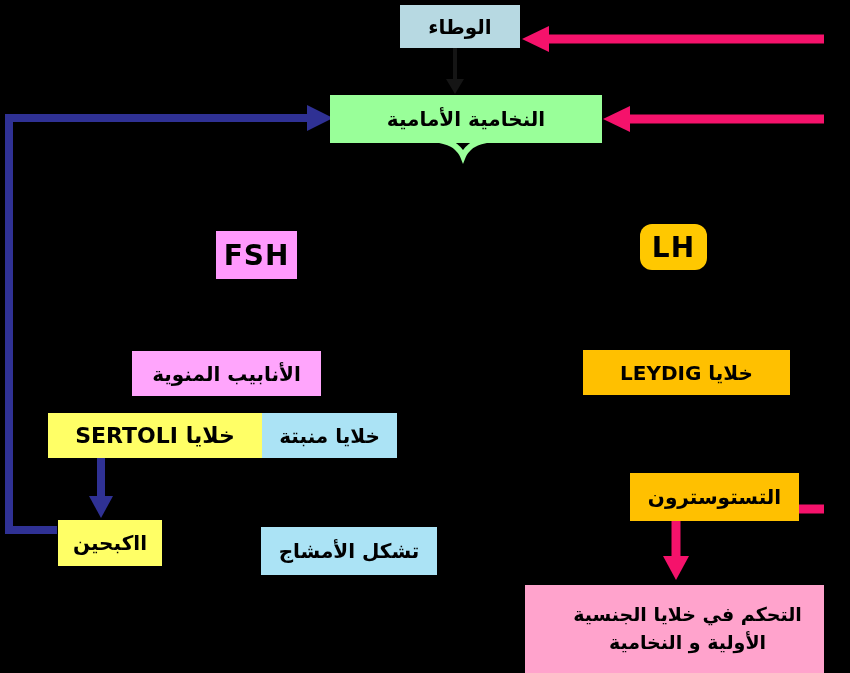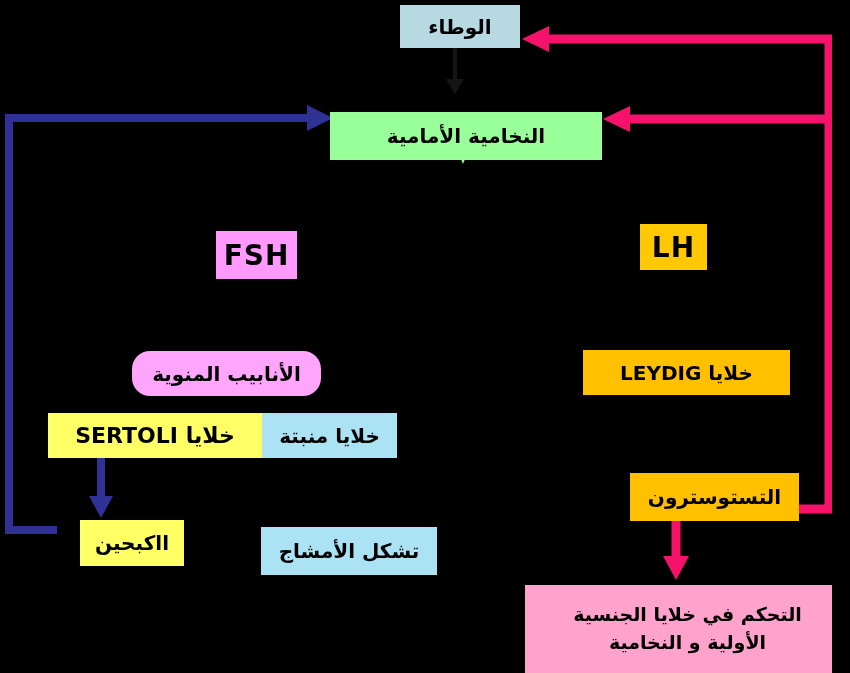--- a/index.html
+++ b/index.html
@@ -2,41 +2,40 @@
 <html lang="ar"><head>
 <meta charset="utf-8">
 <style>
   html,body{margin:0;padding:0;background:#000;}
   #canvas{
     position:relative;
     width:824px;height:673px;
     background:#000000;
     font-family:"DejaVu Sans", sans-serif;
     overflow:hidden;
-    padding-left:8px;
   }
   .box{
     position:absolute;
     display:flex;
     align-items:center;
     justify-content:center;
     text-align:center;
     font-weight:bold;
     color:#000;
     box-sizing:border-box;
   }
   .arabic{font-size:20px;}
   .latin{font-size:28px;letter-spacing:1px;}
   .mixed{font-size:21px;}
 
   
   .c-hypo{background:#B7D9E2;}
   .c-pituitary{background:#99FF99;}
   .c-fsh{background:#FF99FD;}
-  .c-lh{background:#FFC800;}
+  .c-lh{background:#FFC800;border-radius:12px;}
   .c-tubules{background:#FFA5FC;}
   .c-leydig{background:#FFC000;}
   .c-yellow{background:#FFFF66;}
   .c-lblue{background:#ABE3F5;}
   .c-testo{background:#FFC000;}
   .c-pinkbig{background:#FFA3CC;}
 
   #arrow-layer{
     position:absolute;left:0;top:0;width:850px;height:673px;
     pointer-events:none;
@@ -79,35 +78,35 @@
       <polygon points="101,518 89,496 113,496" fill="#2F3194"></polygon>
     </g>
 
     <g>
       <path d="M410,136 Q446,139 455,146 Q461,151 463,156 Q465,151 471,146 Q480,139 516,136" fill="none" stroke="#99FF99" stroke-width="6"></path>
     </g>
   </svg>
 
   <div class="box arabic c-hypo" style="left:400px;top:5px;width:120px;height:43px;">الوطاء</div>
 
-  <div class="box arabic c-pituitary" style="left:330px;top:112px;width:272px;height:48px;">النخامية الأمامية</div>
+  <div class="box arabic c-pituitary" style="left:330px;top:95px;width:272px;height:48px;">النخامية الأمامية</div>
 
   <div class="box latin c-fsh" style="left:216px;top:231px;width:81px;height:48px;">FSH</div>
 
   <div class="box latin c-lh" style="left:640px;top:224px;width:67px;height:46px;">LH</div>
 
-  <div class="box arabic c-tubules" style="left:132px;top:351px;width:189px;height:45px;border-radius:18px;">الأنابيب المنوية</div>
+  <div class="box arabic c-tubules" style="left:132px;top:351px;width:189px;height:45px;">الأنابيب المنوية</div>
 
   <div class="box mixed c-leydig" dir="rtl" style="left:583px;top:350px;width:207px;height:45px;font-size:20px;">خلايا LEYDIG</div>
 
   <div class="box mixed c-yellow" dir="rtl" style="left:48px;top:413px;width:214px;height:45px;font-size:22px;">خلايا SERTOLI</div>
 
   <div class="box arabic c-lblue" style="left:262px;top:413px;width:135px;height:45px;">خلايا منبتة</div>
 
-  <div class="box arabic c-yellow" style="left:58px;top:520px;width:104px;height:46px;margin-left:22px;">ااكبحين</div>
+  <div class="box arabic c-yellow" style="left:58px;top:520px;width:104px;height:46px;">ااكبحين</div>
 
   <div class="box arabic c-lblue" style="left:261px;top:527px;width:176px;height:48px;">تشكل الأمشاج</div>
 
   <div class="box arabic c-testo" style="left:593px;top:473px;width:169px;height:48px;margin-left:37px;">التستوسترون</div>
 
   <div class="box two-line c-pinkbig" style="left:525px;top:585px;width:325px;height:88px;flex-direction:column;">
     <span>التحكم في خلايا الجنسية</span>
     <span>الأولية و النخامية</span>
   </div>
 

